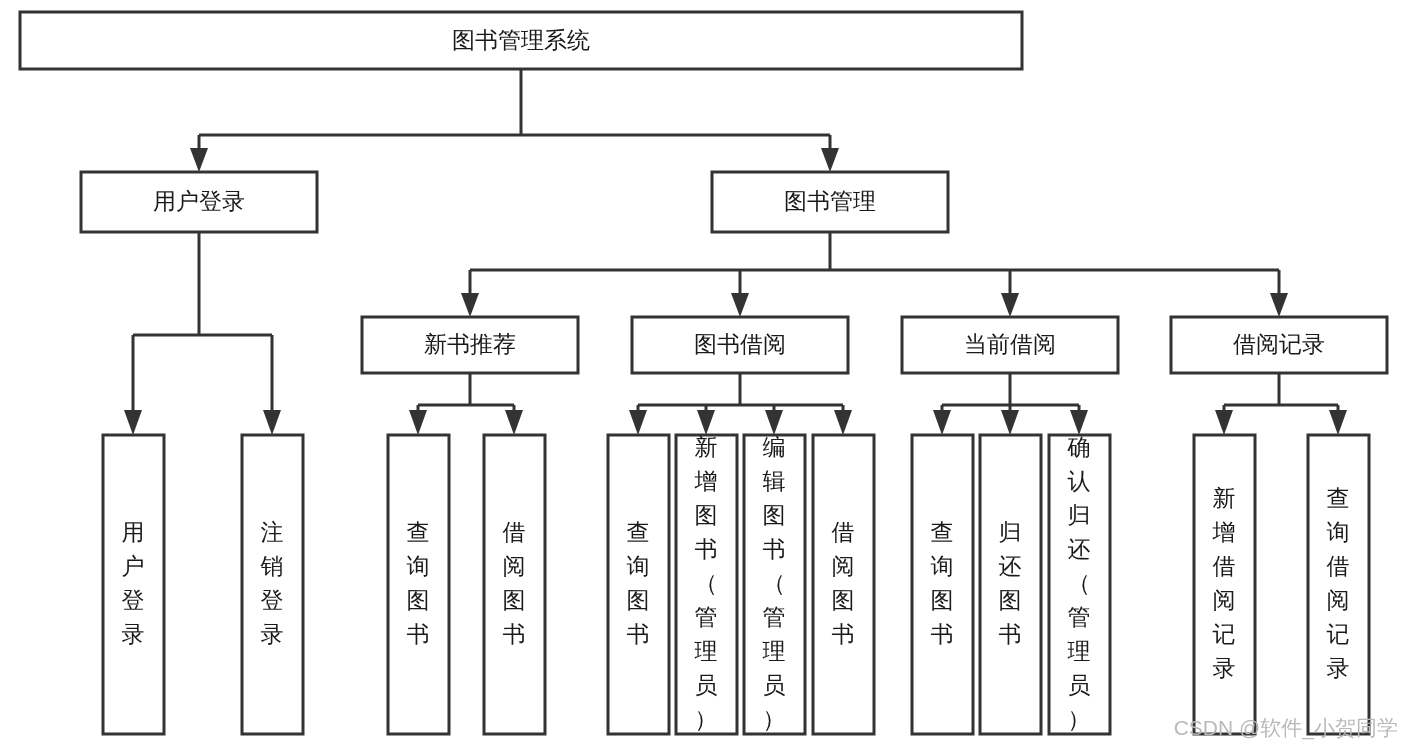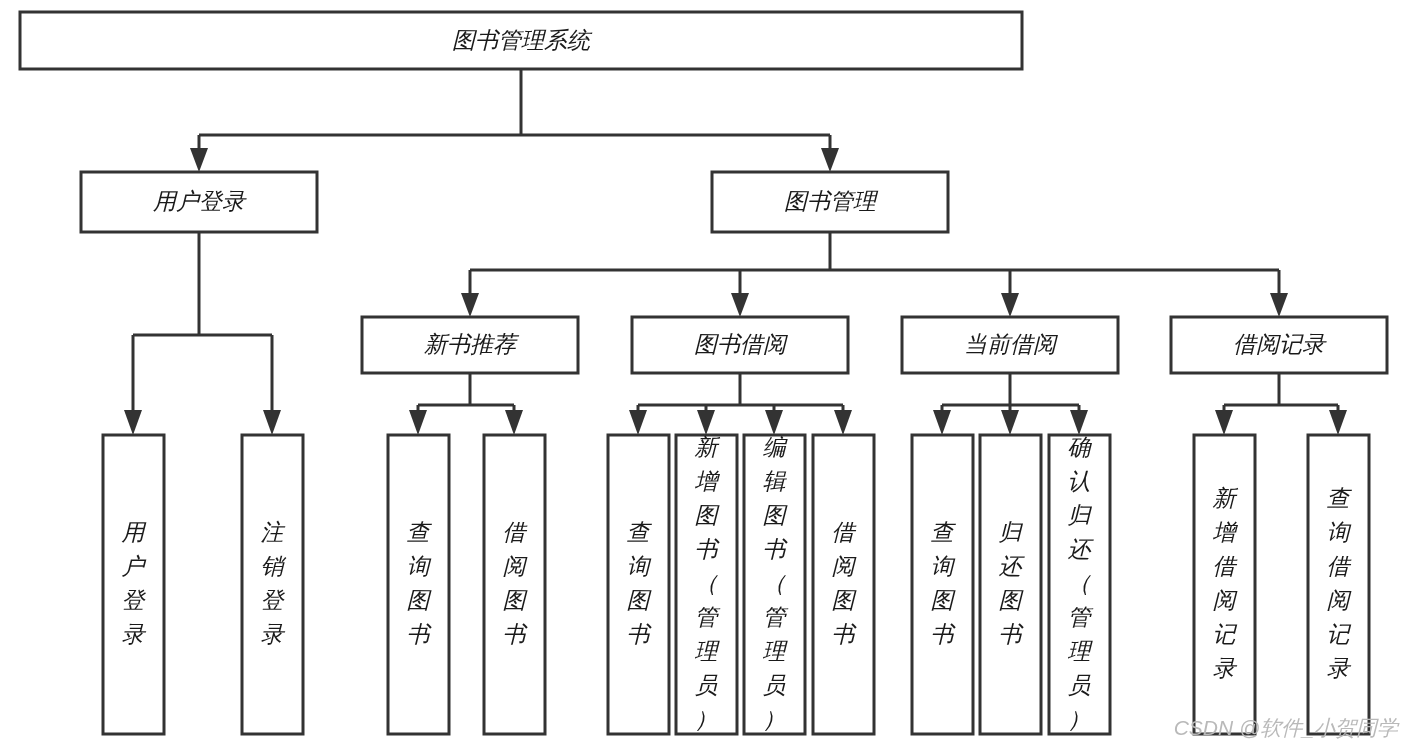--- a/index.html
+++ b/index.html
@@ -13,21 +13,20 @@
     font-family: "Liberation Sans", "DejaVu Sans", sans-serif;
     overflow: hidden;
     position: relative;
   }
   #diagram-root {
     position: absolute;
     left: 0;
     top: 0;
     width: 1405px;
     height: 747px;
-    font-style: italic;
   }
   svg.diagram {
     display: block;
     width: 1405px;
     height: 747px;
   }
   .node-box {
     fill: #ffffff;
     stroke: #333333;
     stroke-width: 3;

